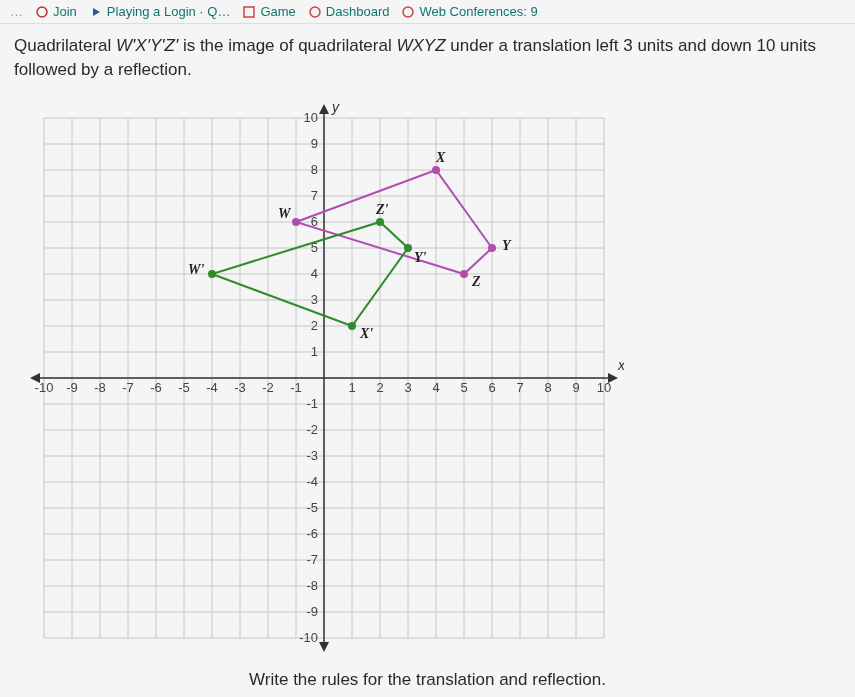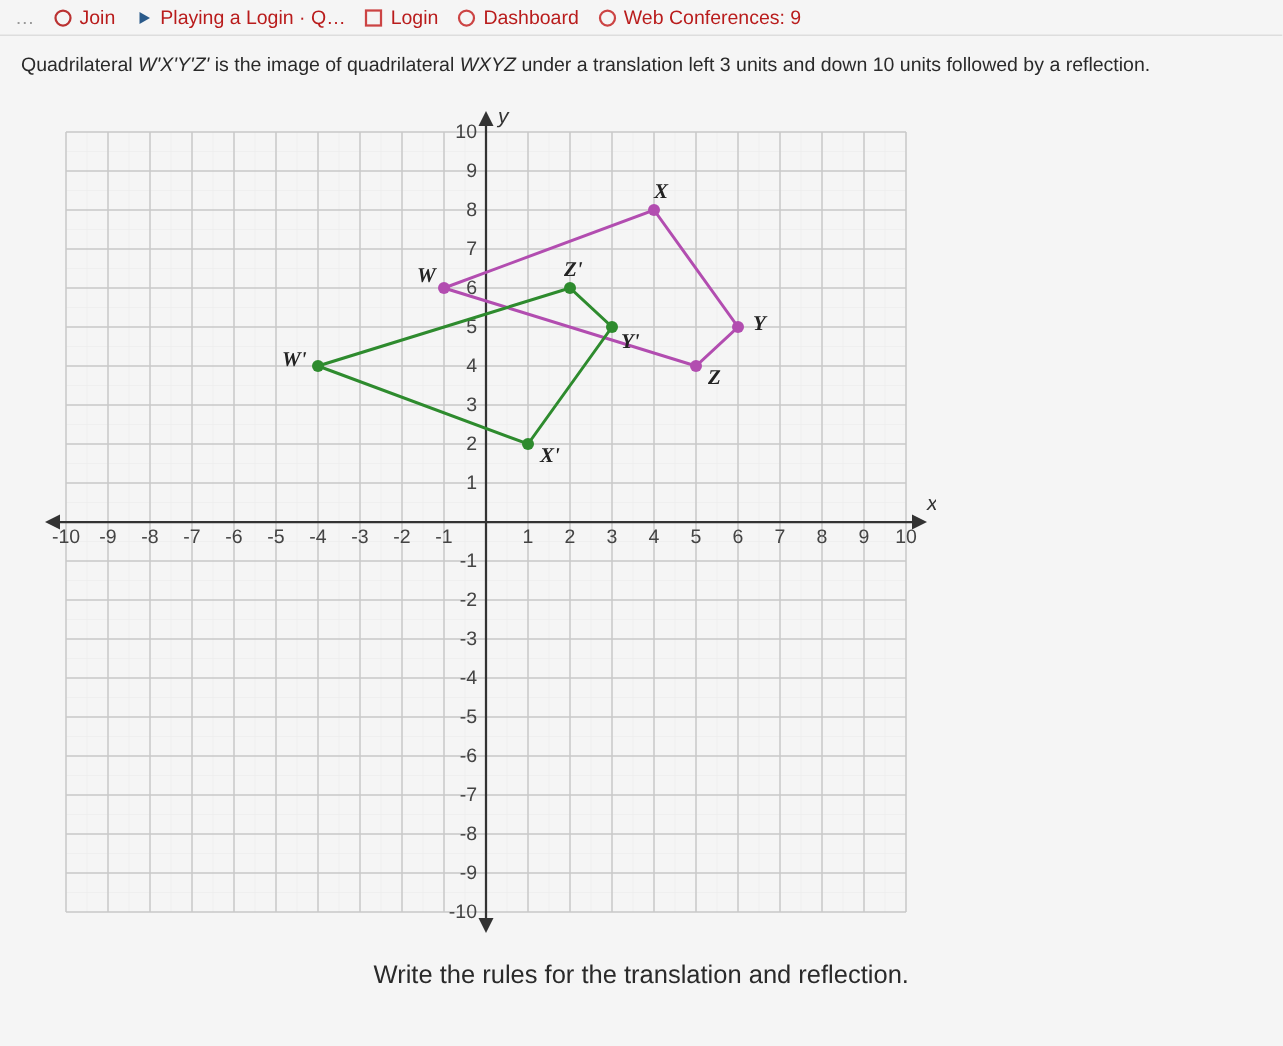--- a/index.html
+++ b/index.html
@@ -15,31 +15,31 @@
       gap: 12px;
       padding: 4px 10px;
       font-size: 13px;
       color: #555;
       border-bottom: 1px solid #ddd;
     }
     .top-nav .nav-item {
       display: flex;
       align-items: center;
       gap: 4px;
-      color: #b91c1c;
+      color: #0f766e;
     }
     .top-nav .cut { color: #999; }
     .nav-icon {
       display: inline-flex;
       width: 14px;
       height: 14px;
     }
     .problem-text {
       padding: 10px 14px;
-      font-size: 13px;
+      font-size: 17px;
       line-height: 1.4;
       color: #2a2a2a;
     }
     .problem-text .math-var { font-style: italic; }
     .chart-container {
       width: 600px;
       height: 560px;
       position: relative;
       margin: 6px 0 0 24px;
     }
@@ -82,21 +82,21 @@
         </svg>
     </span>
     <span>Playing a Login · Q…</span>
   </span>
   <span class="nav-item">
     <span class="nav-icon">
       <svg viewBox="0 0 14 14">
           <rect x="2" y="2" width="10" height="10" fill="none" stroke="#c44" stroke-width="1.5"></rect>
         </svg>
     </span>
-    <span>Login</span>
+    <span>Game</span>
   </span>
   <span class="nav-item">
     <span class="nav-icon">
       <svg viewBox="0 0 14 14">
           <circle cx="7" cy="7" r="5" fill="none" stroke="#c44" stroke-width="1.5"></circle>
         </svg>
     </span>
     <span>Dashboard</span>
   </span>
   <span class="nav-item">

